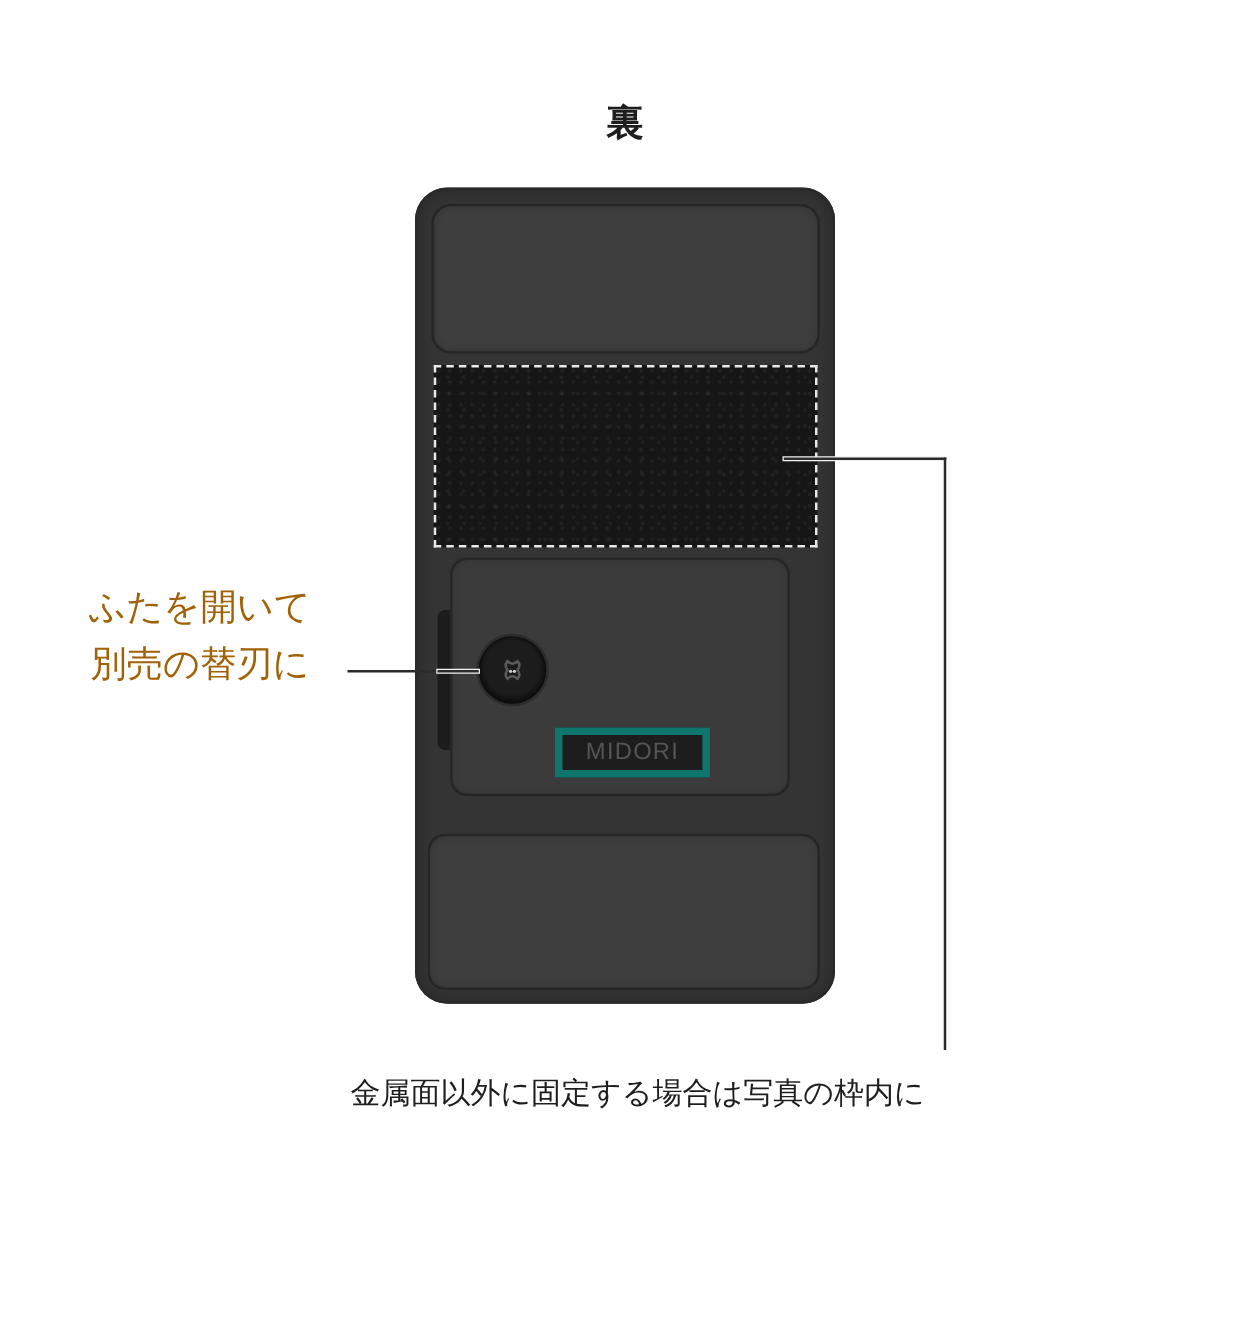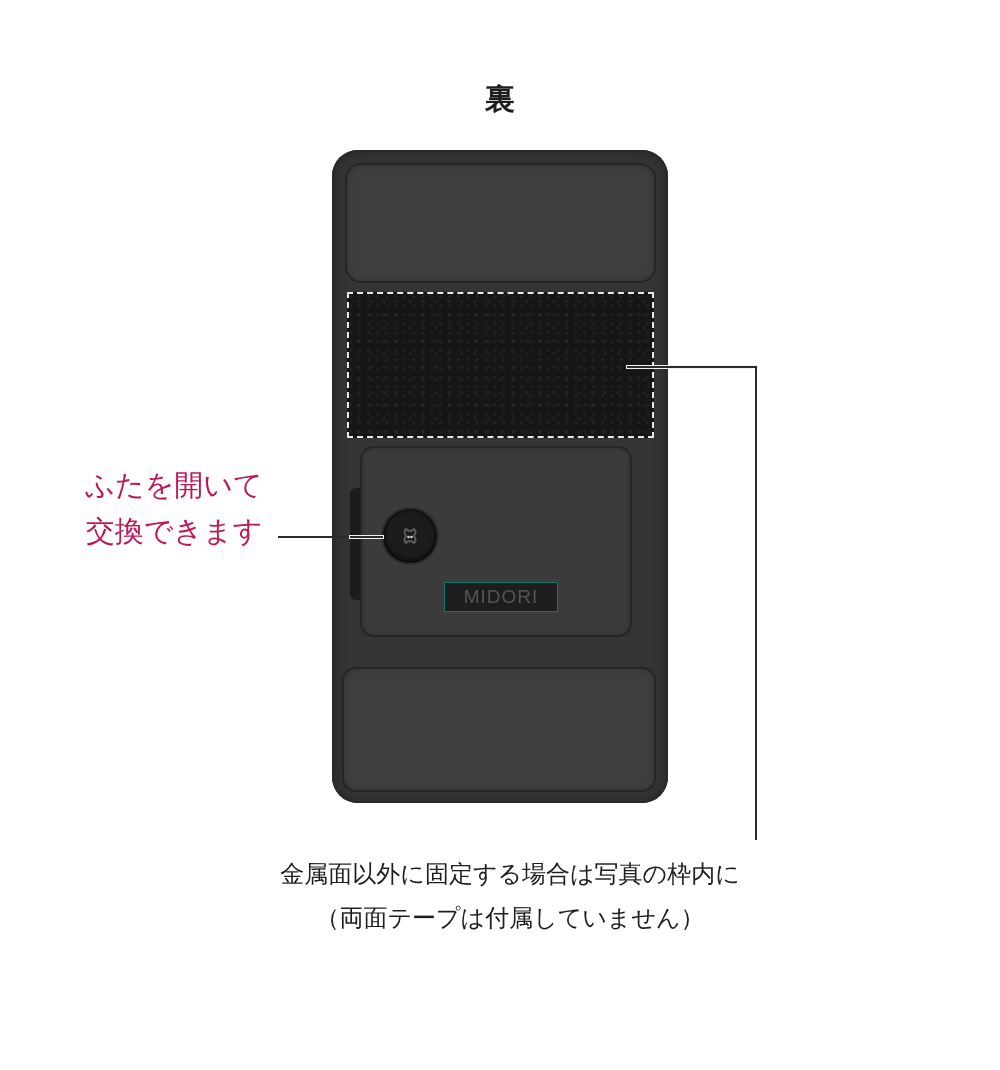--- a/index.html
+++ b/index.html
@@ -42,35 +42,35 @@
     box-shadow: inset 0 0 0 2px #262626, inset 0 0 8px rgba(0,0,0,0.25);
   }
   .screw {
     left: 383px; top: 509px; width: 54px; height: 54px; border-radius: 50%;
     background: radial-gradient(circle at 50% 45%, #1c1c1c 0 55%, #111 70%, #2a2a2a 100%);
     box-shadow: 0 0 0 2px #2c2c2c, inset 0 0 4px rgba(0,0,0,0.8);
     display: flex; align-items: center; justify-content: center;
   }
   .badge {
     left: 444px; top: 582px; width: 112px; height: 28px;
-    background: #1d1d1d; border: 1px solid #0f766e;
+    background: #1d1d1d; border: 6px solid #0f766e;
     display: flex; align-items: center; justify-content: center;
     font-size: 19px; letter-spacing: 1px; color: #555; font-family: "Liberation Sans", sans-serif;
   }
   .bottom-pad {
     left: 342px; top: 667px; width: 314px; height: 125px;
     background: #3e3e3e; border-radius: 14px;
     box-shadow: inset 0 0 0 2px #262626, inset 0 0 8px rgba(0,0,0,0.3);
   }
   .line-h { height: 2px; background: #2b2b2b; }
   .line-v { width: 2px; background: #2b2b2b; }
   .line-white-edge { box-shadow: 0 0 0 1px #f2f2f2; }
   .left-text {
-    left: 44px; width: 260px; top: 462px; text-align: center;
-    font-size: 29px; line-height: 46px; color: #be185d;
+    left: 30px; width: 260px; top: 462px; text-align: center;
+    font-size: 29px; line-height: 46px; color: #a16207;
   }
   .bottom-text {
     left: 100px; width: 820px; top: 852px; text-align: center;
     font-size: 24px; line-height: 44px; color: #1e1e1e;
   }
   .bottom-text div, .left-text div { white-space: nowrap; }
 </style>
 </head>
 <body>
 
@@ -97,19 +97,18 @@
 <div class="abs bottom-pad"></div>
 
 <div class="abs line-h line-white-edge" style="left:627px; top:366px; width:130px;"></div>
 <div class="abs line-v" style="left:755px; top:366px; height:474px;"></div>
 
 <div class="abs line-h" style="left:278px; top:536px; width:72px;"></div>
 <div class="abs line-h line-white-edge" style="left:350px; top:536px; width:33px;"></div>
 
 <div class="abs left-text">
   <div>ふたを開いて</div>
-  <div>交換できます</div>
+  <div>別売の替刃に</div>
 </div>
 
 <div class="abs bottom-text">
   <div>金属面以外に固定する場合は写真の枠内に</div>
-  <div>（両面テープは付属していません）</div>
 </div>
 
 </body></html>

